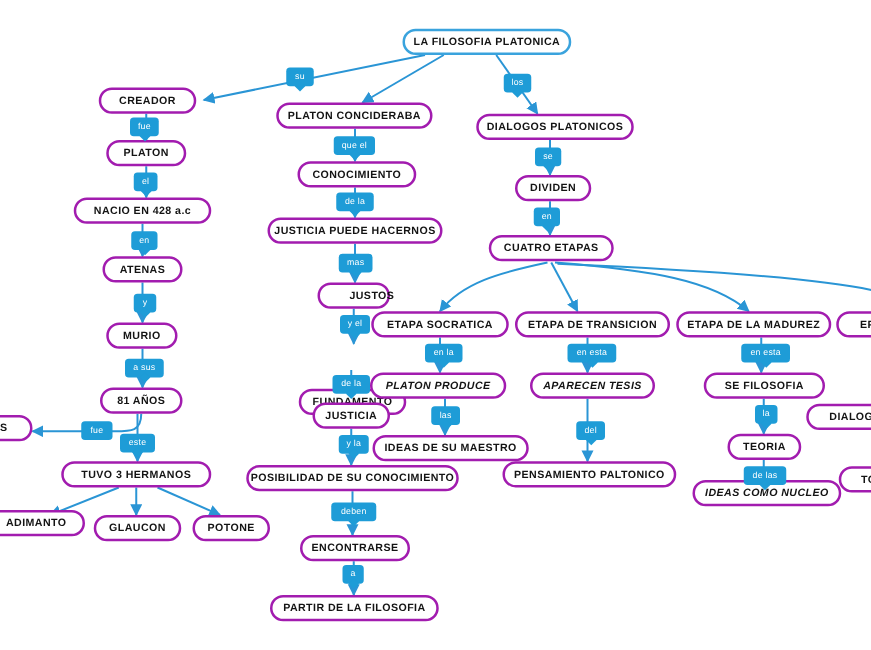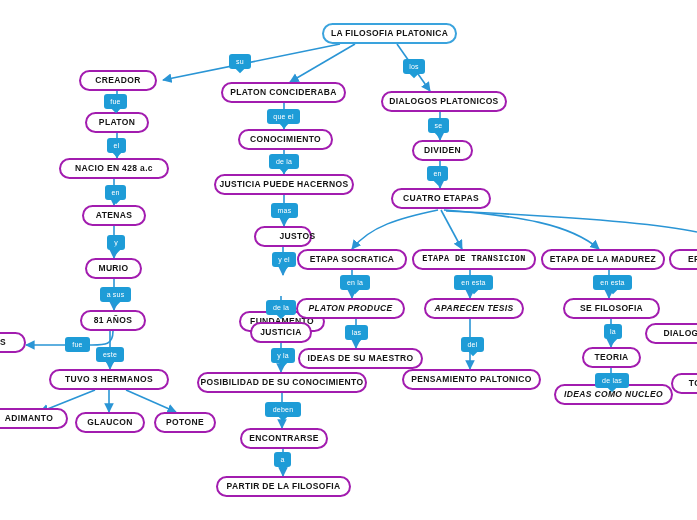--- a/index.html
+++ b/index.html
@@ -129,21 +129,21 @@
       <div class="node" style="left: 250px; top: 322px; width: 62px;">JUSTICIA</div>
       <div class="node" style="left: 197px; top: 372px; width: 170px;">POSIBILIDAD DE SU CONOCIMIENTO</div>
       <div class="node" style="left: 240px; top: 428px; width: 88px;">ENCONTRARSE</div>
       <div class="node" style="left: 216px; top: 476px; width: 135px;">PARTIR DE LA FILOSOFIA</div>
       <div class="node" style="left: 381px; top: 91px; width: 126px;">DIALOGOS PLATONICOS</div>
       <div class="node" style="left: 412px; top: 140px; width: 61px;">DIVIDEN</div>
       <div class="node" style="left: 391px; top: 188px; width: 100px;">CUATRO ETAPAS</div>
       <div class="node" style="left: 297px; top: 249px; width: 110px;">ETAPA SOCRATICA</div>
       <div class="node" style="left: 296px; top: 298px; width: 109px; font-style: italic;">PLATON PRODUCE</div>
       <div class="node" style="left: 298px; top: 348px; width: 125px;">IDEAS DE SU MAESTRO</div>
-      <div class="node" style="left: 412px; top: 249px; width: 124px; font-family: Liberation Mono, monospace;">ETAPA DE TRANSICION</div>
+      <div class="node" style="left: 412px; top: 249px; width: 124px;">ETAPA DE TRANSICION</div>
       <div class="node" style="left: 424px; top: 298px; width: 100px; font-style: italic;">APARECEN TESIS</div>
       <div class="node" style="left: 402px; top: 369px; width: 139px;">PENSAMIENTO PALTONICO</div>
       <div class="node" style="left: 541px; top: 249px; width: 124px;">ETAPA DE LA MADUREZ</div>
       <div class="node" style="left: 563px; top: 298px; width: 97px;">SE FILOSOFIA</div>
       <div class="node" style="left: 582px; top: 347px; width: 59px;">TEORIA</div>
       <div class="node" style="left: 554px; top: 384px; width: 119px; font-style: italic;">IDEAS COMO NUCLEO</div>
       <div class="node" style="left: 669px; top: 249px; width: 50px;">EP</div>
       <div class="node" style="left: 645px; top: 323px; width: 72px;">DIALOG</div>
       <div class="node" style="left: 671px; top: 373px; width: 48px;">TO</div>
     </div>

